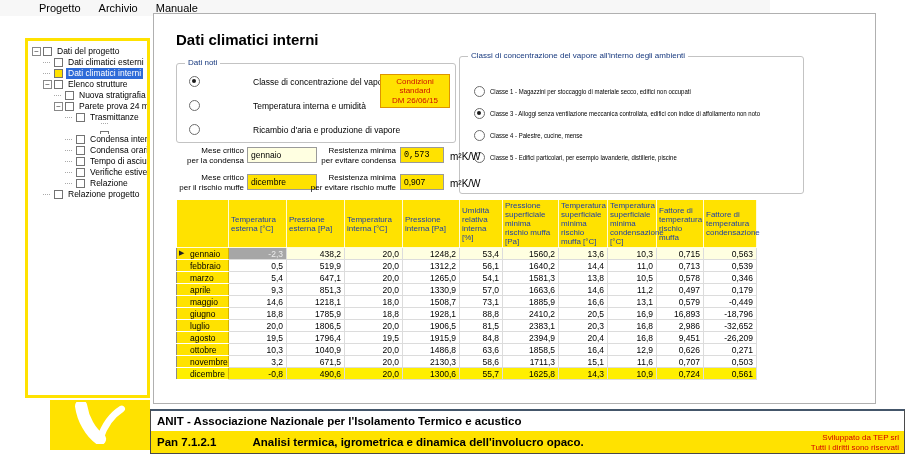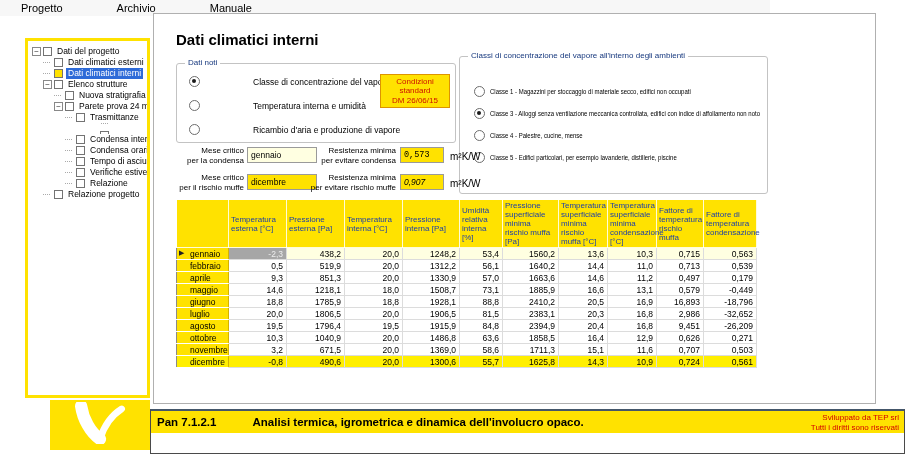--- a/index.html
+++ b/index.html
@@ -1,21 +1,21 @@
 <!DOCTYPE html>
 <html><head>
 <meta charset="utf-8">
 <style>
   html,body{margin:0;padding:0;background:#fff;}
   body{width:907px;height:454px;position:relative;overflow:hidden;
        font-family:"Liberation Sans","DejaVu Sans",sans-serif;color:#000;}
 
   
   .menubar{position:absolute;left:0;top:0;width:770px;height:16px;background:#f7f7f7;
-           font-size:11px;display:flex;align-items:center;padding-left:12px;box-sizing:border-box;gap:36px;}
+           font-size:11px;display:flex;align-items:center;padding-left:30px;box-sizing:border-box;}
   .menu-item{padding:1px 9px;cursor:default;}
 
   
   .tree-panel{position:absolute;left:25px;top:38px;width:125px;height:360px;background:#fff;
               border:3px solid #ffe200;box-sizing:border-box;overflow:hidden;}
   .tree-row{height:11px;display:flex;align-items:center;white-space:nowrap;overflow:hidden;
             font-size:8.5px;line-height:11px;}
   .tree-expander{width:9px;height:9px;box-sizing:border-box;border:1px solid #888;background:#fff;
                  font-size:8px;line-height:7px;text-align:center;color:#333;flex:0 0 9px;margin-right:2px;}
   .tree-dash{width:7px;height:0;border-top:1px dotted #aaa;flex:0 0 7px;margin-right:4px;}
@@ -27,21 +27,21 @@
 
   
   .main-panel{position:absolute;left:153px;top:13px;width:723px;height:391px;background:#fff;
               border:1px solid #b0b0b0;box-sizing:border-box;}
   .page-title{position:absolute;left:22px;top:17px;font-size:15px;font-weight:bold;}
 
   .groupbox{position:absolute;border:1px solid #c3c3c3;border-radius:3px;box-sizing:border-box;}
   .groupbox>.legend{position:absolute;top:-6px;left:8px;background:#fff;padding:0 3px;
                     font-size:8px;color:#16387e;white-space:nowrap;}
   .gb-dati-noti{left:22px;top:49px;width:280px;height:80px;}
-  .gb-classi{left:305px;top:42px;width:309px;height:138px;}
+  .gb-classi{left:305px;top:42px;width:345px;height:138px;}
 
   .radio-row{display:flex;align-items:center;white-space:nowrap;}
   .radio{width:9px;height:9px;border:1px solid #6d6d6d;border-radius:50%;background:#fff;
          position:relative;flex:0 0 9px;margin-right:5px;}
   .radio.sel::after{content:"";position:absolute;left:2px;top:2px;width:4px;height:4px;
                     border-radius:50%;background:#1a1a1a;}
   .dn-opts{position:absolute;left:12px;top:12px;}
   .dn-opts .radio-row{margin-bottom:13px;font-size:8.5px;gap:48px;}
   .cl-opts{position:absolute;left:14px;top:28px;}
   .cl-opts .radio-row{margin-bottom:9px;height:13px;}
@@ -237,21 +237,21 @@
   <div class="fld-label" style="left:10px;top:159px;width:80px;">
     <div>Mese critico</div>
     <div>per il rischio muffe</div>
   </div>
   <div class="inputbox yellow" style="left:93px;top:160px;width:70px;">dicembre</div>
 
   <div class="fld-label" style="left:147px;top:159px;width:95px;">
     <div>Resistenza minima</div>
     <div>per evitare rischio muffe</div>
   </div>
-  <div class="inputbox yellow" style="left:246px;top:160px;width:44px;font-style:italic;">0,907</div>
+  <div class="inputbox yellow" style="left:246px;top:160px;width:44px;">0,907</div>
   <div class="unit" style="left:296px;top:164px;">m²K/W</div>
 
   <div class="grid-wrap">
     <table class="grid" id="grid">
         <colgroup>
           <col style="width: 52px;">
           <col style="width: 58px;">
           <col style="width: 58px;">
           <col style="width: 58px;">
           <col style="width: 57px;">
@@ -298,20 +298,33 @@
             <td>20,0</td>
             <td>1312,2</td>
             <td>56,1</td>
             <td>1640,2</td>
             <td>14,4</td>
             <td>11,0</td>
             <td>0,713</td>
             <td>0,539</td>
           </tr>
           <tr>
+            <td class="rowhead">marzo</td>
+            <td>5,4</td>
+            <td>647,1</td>
+            <td>20,0</td>
+            <td>1265,0</td>
+            <td>54,1</td>
+            <td>1581,3</td>
+            <td>13,8</td>
+            <td>10,5</td>
+            <td>0,578</td>
+            <td>0,346</td>
+          </tr>
+          <tr>
             <td class="rowhead">aprile</td>
             <td>9,3</td>
             <td>851,3</td>
             <td>20,0</td>
             <td>1330,9</td>
             <td>57,0</td>
             <td>1663,6</td>
             <td>14,6</td>
             <td>11,2</td>
             <td>0,497</td>
@@ -380,21 +393,21 @@
             <td>16,4</td>
             <td>12,9</td>
             <td>0,626</td>
             <td>0,271</td>
           </tr>
           <tr>
             <td class="rowhead">novembre</td>
             <td>3,2</td>
             <td>671,5</td>
             <td>20,0</td>
-            <td>1369,0</td>
+            <td>2130,3</td>
             <td>58,6</td>
             <td>1711,3</td>
             <td>15,1</td>
             <td>11,6</td>
             <td>0,707</td>
             <td>0,503</td>
           </tr>
           <tr class="hl">
             <td class="rowhead">dicembre</td>
             <td>-0,8</td>
@@ -416,20 +429,21 @@
 <div class="logo-block">
   <span>
     <svg width="66" height="42" viewBox="0 0 70 44">
       <path d="M15 4 C17 18 25 32 35 39" stroke="#ffffff" stroke-width="13" fill="none" stroke-linecap="round"></path>
       <path d="M35 39 C39 26 47 14 58 7" stroke="#ffffff" stroke-width="7" fill="none" stroke-linecap="round"></path>
     </svg>
   </span>
 </div>
 
 <div class="footer-box">
+  <div class="anit-row">ANIT - Associazione Nazionale per l'Isolamento Termico e acustico</div>
   <div class="pan-row">
     <span>Pan 7.1.2.1</span>
     <span class="pan-sub">Analisi termica, igrometrica e dinamica dell'involucro opaco.</span>
     <span class="dev-note">
       <span>Sviluppato da TEP srl</span><br>
       <span>Tutti i diritti sono riservati</span>
     </span>
   </div>
 </div>
 

